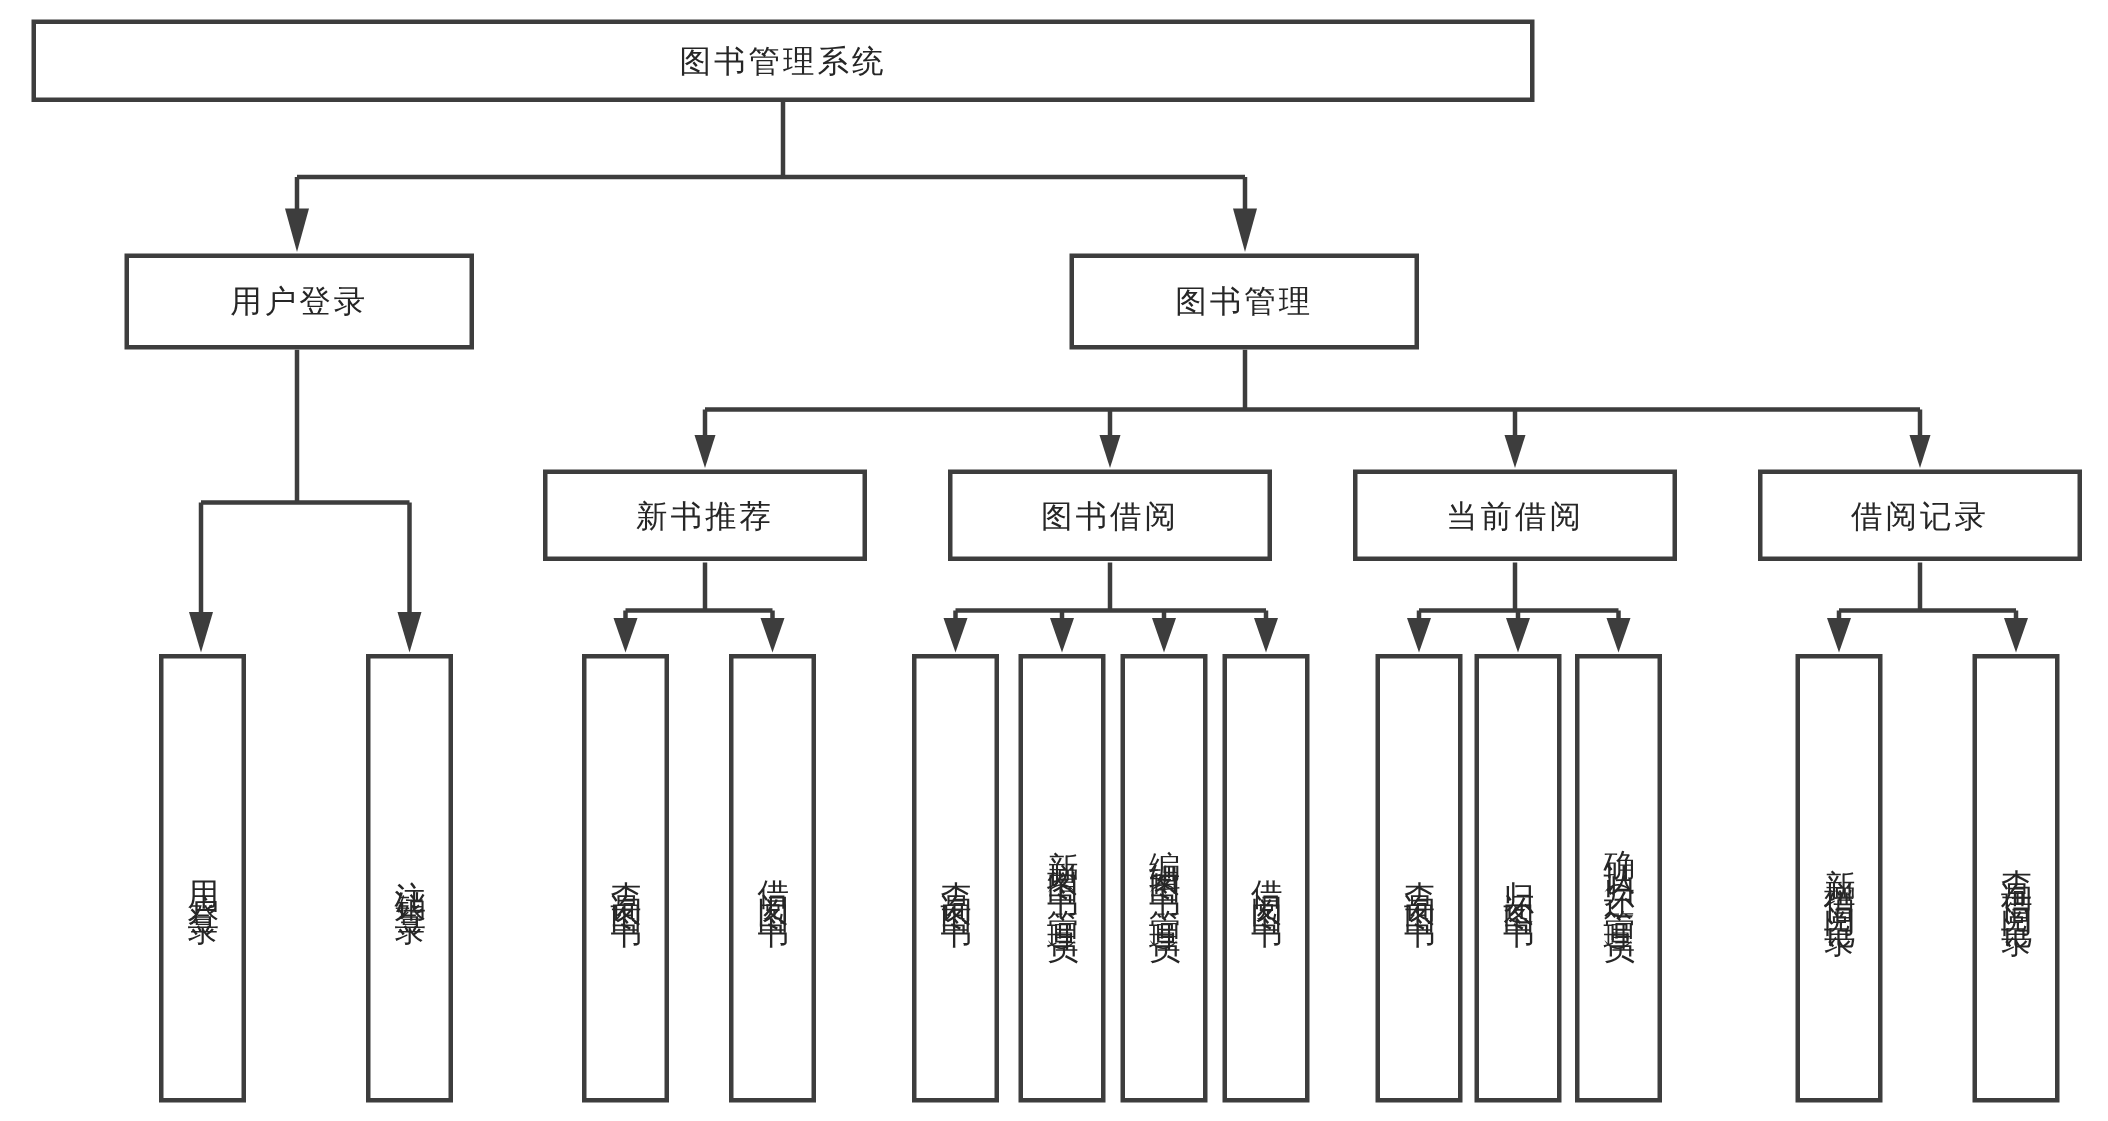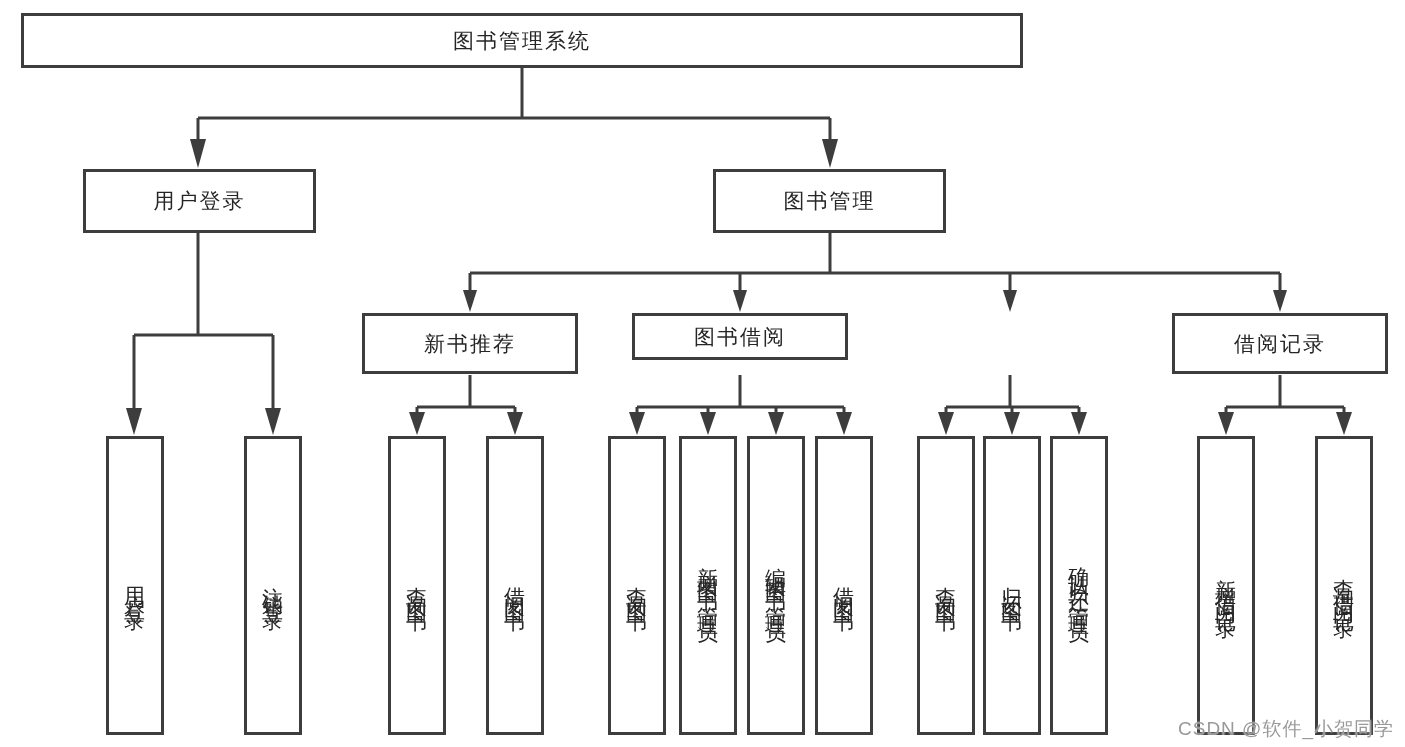--- a/index.html
+++ b/index.html
@@ -119,35 +119,35 @@
       <polygon points="1336,412 1352,412 1344,435"></polygon>
     </g>
   </svg>
 
   <div class="node" style="left:21px;top:13px;width:1002px;height:55px;">图书管理系统</div>
 
   <div class="node" style="left:83px;top:169px;width:233px;height:64px;">用户登录</div>
   <div class="node" style="left:362px;top:313px;width:216px;height:61px;">新书推荐</div>
 
   <div class="node" style="left:713px;top:169px;width:233px;height:64px;">图书管理</div>
-  <div class="node" style="left:632px;top:313px;width:216px;height:47px;">图书借阅</div>
+  <div class="node" style="left:632px;top:313px;width:216px;height:61px;">图书借阅</div>
+  <div class="node" style="left:902px;top:313px;width:216px;height:61px;">当前借阅</div>
   <div class="node" style="left:1172px;top:313px;width:216px;height:61px;">借阅记录</div>
 
   <div class="node vert" style="left:106px;top:436px;width:58px;height:299px;">用户登录</div>
   <div class="node vert" style="left:244px;top:436px;width:58px;height:299px;">注销登录</div>
 
   <div class="node vert" style="left:388px;top:436px;width:58px;height:299px;">查询图书</div>
   <div class="node vert" style="left:486px;top:436px;width:58px;height:299px;">借阅图书</div>
 
   <div class="node vert" style="left:608px;top:436px;width:58px;height:299px;">查询图书</div>
   <div class="node vert" style="left:679px;top:436px;width:58px;height:299px;">新增图书（管理员）</div>
   <div class="node vert" style="left:747px;top:436px;width:58px;height:299px;">编辑图书（管理员）</div>
   <div class="node vert" style="left:815px;top:436px;width:58px;height:299px;">借阅图书</div>
 
   <div class="node vert" style="left:917px;top:436px;width:58px;height:299px;">查询图书</div>
   <div class="node vert" style="left:983px;top:436px;width:58px;height:299px;">归还图书</div>
   <div class="node vert" style="left:1050px;top:436px;width:58px;height:299px;">确认归还（管理员）</div>
 
   <div class="node vert" style="left:1197px;top:436px;width:58px;height:299px;">新增借阅记录</div>
   <div class="node vert" style="left:1315px;top:436px;width:58px;height:299px;">查询借阅记录</div>
 
-  <div class="watermark">CSDN @软件_小贺同学</div>
 </div>
 
 </body></html>

